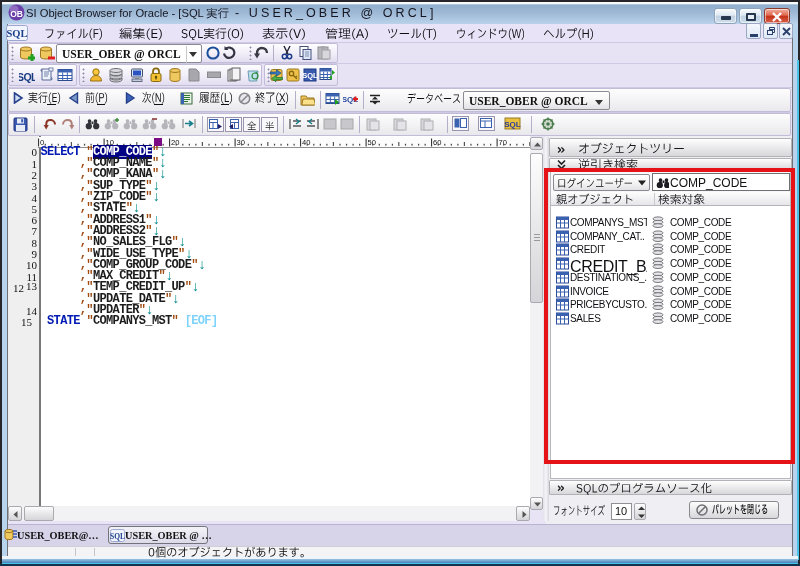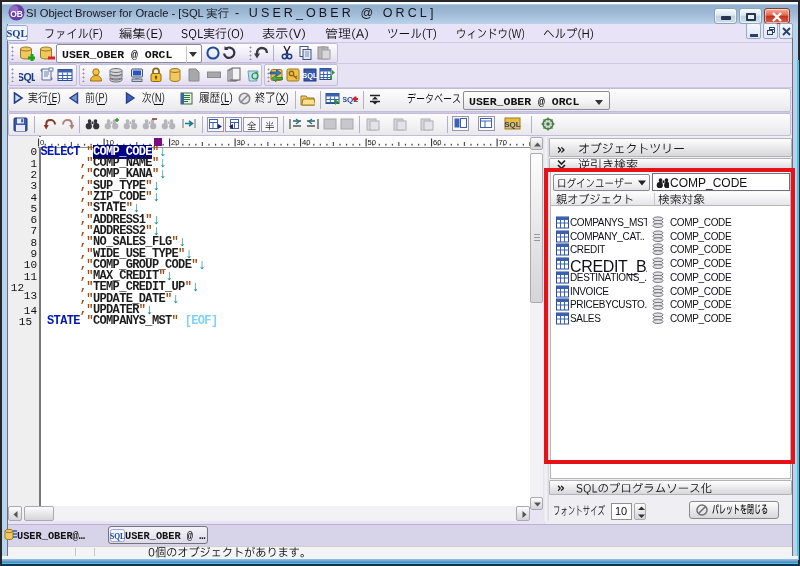--- a/index.html
+++ b/index.html
@@ -1,17 +1,17 @@
 <!DOCTYPE html>
 <html><head><meta charset="utf-8"><style>
 *{margin:0;padding:0;box-sizing:border-box}
 body{width:800px;height:566px;position:relative;overflow:hidden;
  font-family:"Liberation Sans",sans-serif;background:#26262a}
 .abs{position:absolute}
-.mono{font-family:Liberation Mono, monospace}
+.mono{font-family:Liberation Serif, serif}
 .band{position:absolute;border:1px solid #c3bcd8;border-radius:2px;
  background:linear-gradient(#fdfdfe,#f0edf8 55%,#e2ddf0)}
 .grip{position:absolute;width:3px;background-image:radial-gradient(circle at 1.5px 1.5px,#928ca8 0.9px,transparent 1.1px);background-size:3px 4px}
 .tsep{position:absolute;width:1px;background:#b5aecb}
 .combo{position:absolute;background:linear-gradient(#fff,#f2f2f2 60%,#e2e2e6);border:1px solid #8a8a92;border-radius:2px}
 .cline{position:absolute;white-space:pre;font-family:"Liberation Mono",monospace;
  font-weight:bold;font-size:12px;letter-spacing:-0.65px;line-height:11.3px;height:11.3px}
 .kw{color:#0018b4}.sym{color:#a04a10}.idf{color:#1c1c1c}.tl{color:#7dd3fc}
 .ar{color:#008b8b;font-size:14px;letter-spacing:0;vertical-align:-1px}
 .sel{background:#000085;color:#fff}
@@ -536,21 +536,21 @@
     <div class="abs" style="top:181.2px;right:0;height:11.3px">3</div>
     <div class="abs" style="top:192.5px;right:0;height:11.3px">4</div>
     <div class="abs" style="top:203.8px;right:0;height:11.3px">5</div>
     <div class="abs" style="top:215.1px;right:0;height:11.3px">6</div>
     <div class="abs" style="top:226.4px;right:0;height:11.3px">7</div>
     <div class="abs" style="top:237.7px;right:0;height:11.3px">8</div>
     <div class="abs" style="top:249.0px;right:0;height:11.3px">9</div>
     <div class="abs" style="top:260.3px;right:0;height:11.3px">10</div>
     <div class="abs" style="top:271.6px;right:0;height:11.3px">11</div>
     <div class="abs" style="top:282.9px;right:13px;height:11.3px">12</div>
-    <div class="abs" style="top:291px;right:0;height:11.3px">13</div>
+    <div class="abs" style="top:281px;right:0;height:11.3px">13</div>
     <div class="abs" style="top:305.5px;right:0;height:11.3px">14</div>
     <div class="abs" style="top:316.8px;right:5px;height:11.3px">15</div>
   </div>
 <div class="cline" style="left:40.5px;top:146.8px"><span class="kw">SELECT </span><span class="sym">"</span><span class="sel">COMP_CODE</span><span class="sym">"</span><span class="ar">↓</span></div>
 <div class="cline" style="left:40.5px;top:158.1px"><span>      </span><span class="sym">,"</span><span class="idf">COMP_NAME</span><span class="sym">"</span><span class="ar">↓</span></div>
 <div class="cline" style="left:40.5px;top:169.4px"><span>      </span><span class="sym">,"</span><span class="idf">COMP_KANA</span><span class="sym">"</span><span class="ar">↓</span></div>
 <div class="cline" style="left:40.5px;top:180.7px"><span>      </span><span class="sym">,"</span><span class="idf">SUP_TYPE</span><span class="sym">"</span><span class="ar">↓</span></div>
 <div class="cline" style="left:40.5px;top:192.0px"><span>      </span><span class="sym">,"</span><span class="idf">ZIP_CODE</span><span class="sym">"</span><span class="ar">↓</span></div>
 <div class="cline" style="left:40.5px;top:203.3px"><span>      </span><span class="sym">,"</span><span class="idf">STATE</span><span class="sym">"</span><span class="ar">↓</span></div>
 <div class="cline" style="left:40.5px;top:214.6px"><span>      </span><span class="sym">,"</span><span class="idf">ADDRESS1</span><span class="sym">"</span><span class="ar">↓</span></div>

